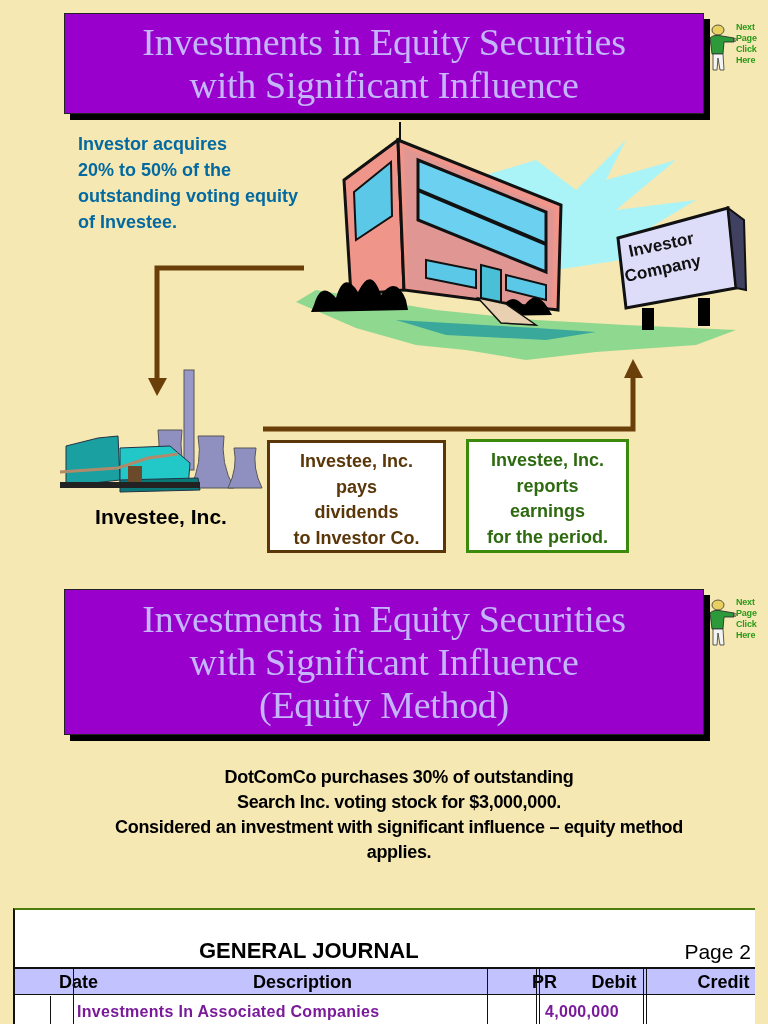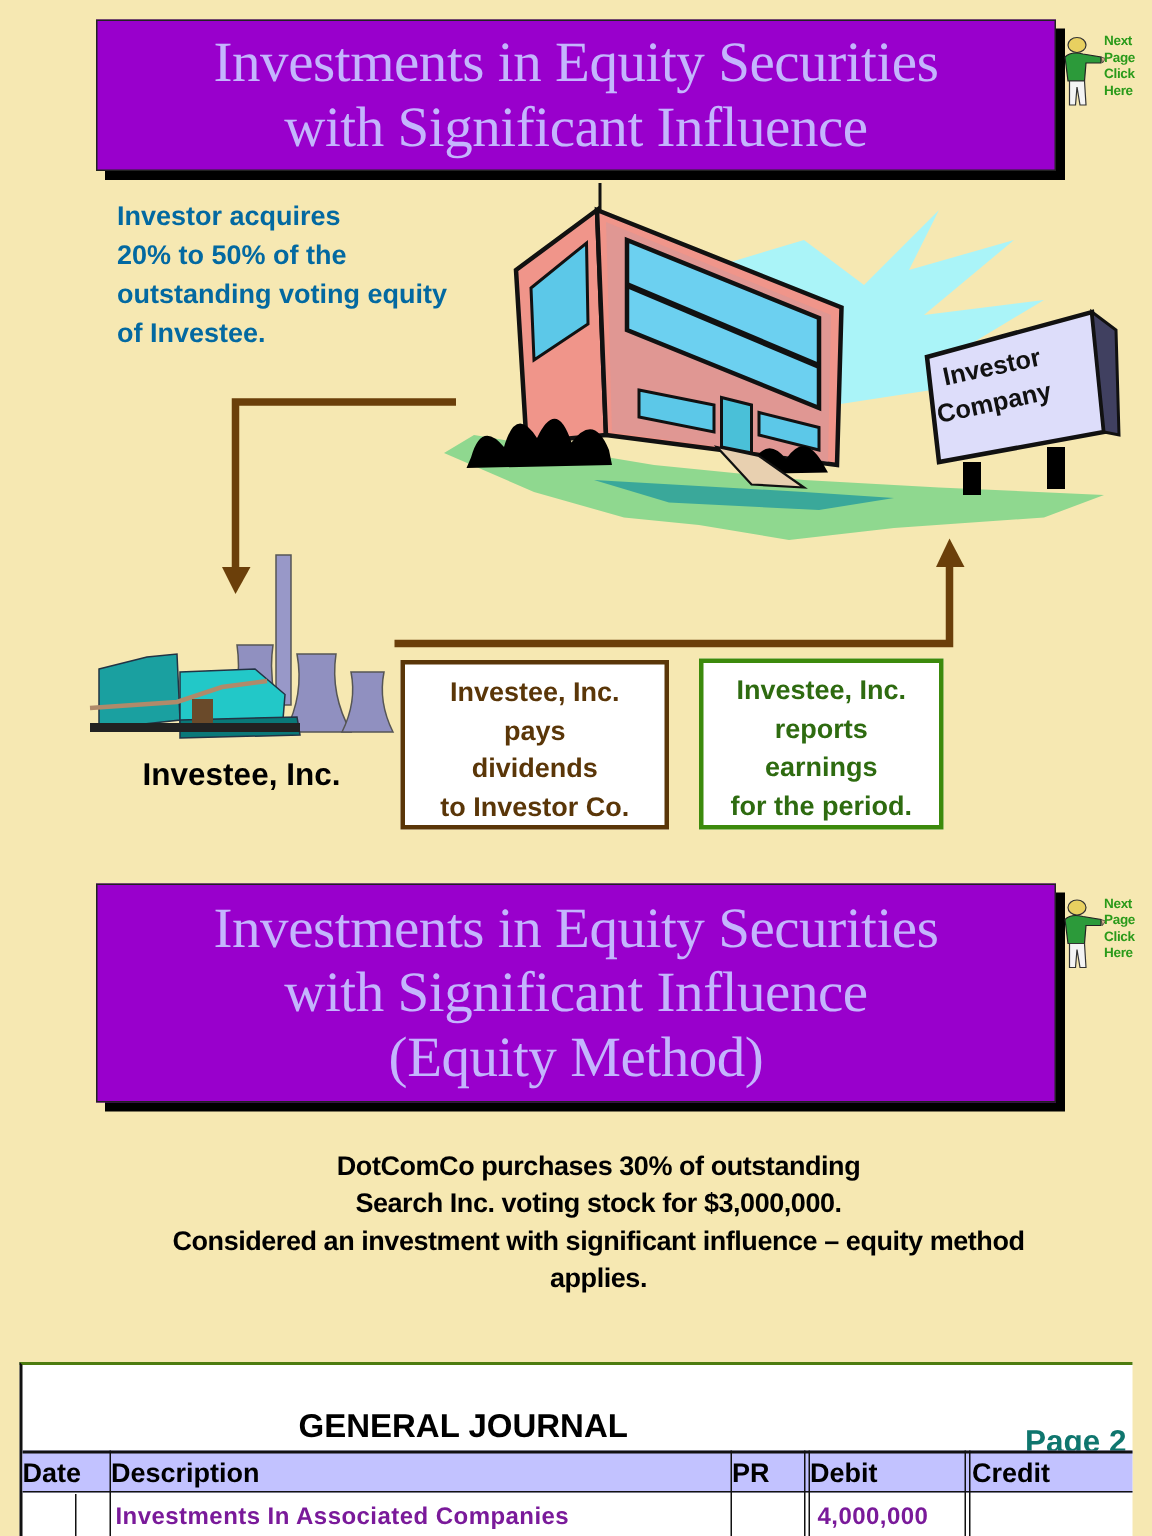--- a/index.html
+++ b/index.html
@@ -101,38 +101,40 @@
     }
     .journal-title {
       position: absolute;
       left: 184px; top: 28px;
       font-size: 22px;
       font-weight: bold;
       color: #000;
     }
     .journal-page {
       position: absolute;
-      right: 4px; top: 40px;
+      right: 4px; top: 30px;
       font-size: 21px;
-      font-weight: bold;
-      color: #0f766e;
+      font-weight: normal;
+      color: #000000;
     }
     .jt-header {
       position: absolute;
       left: 0; top: 57px; width: 740px; height: 28px;
       background: #c2c2ff;
       border-top: 2px solid #111;
       border-bottom: 1px solid #111;
     }
     .jcell {
       position: absolute;
       font-weight: bold;
+      text-align: center;
       font-size: 18px;
       line-height: 24px;
       color: #000;
+      padding-left: 44px;
     }
     .vline { position: absolute; background: #111; width: 1px; }
     .jrow-text {
       position: absolute;
       font-weight: bold;
       font-size: 16px;
       line-height: 26px;
       color: #7a1a9a;
       letter-spacing: 0.3px;
     }

